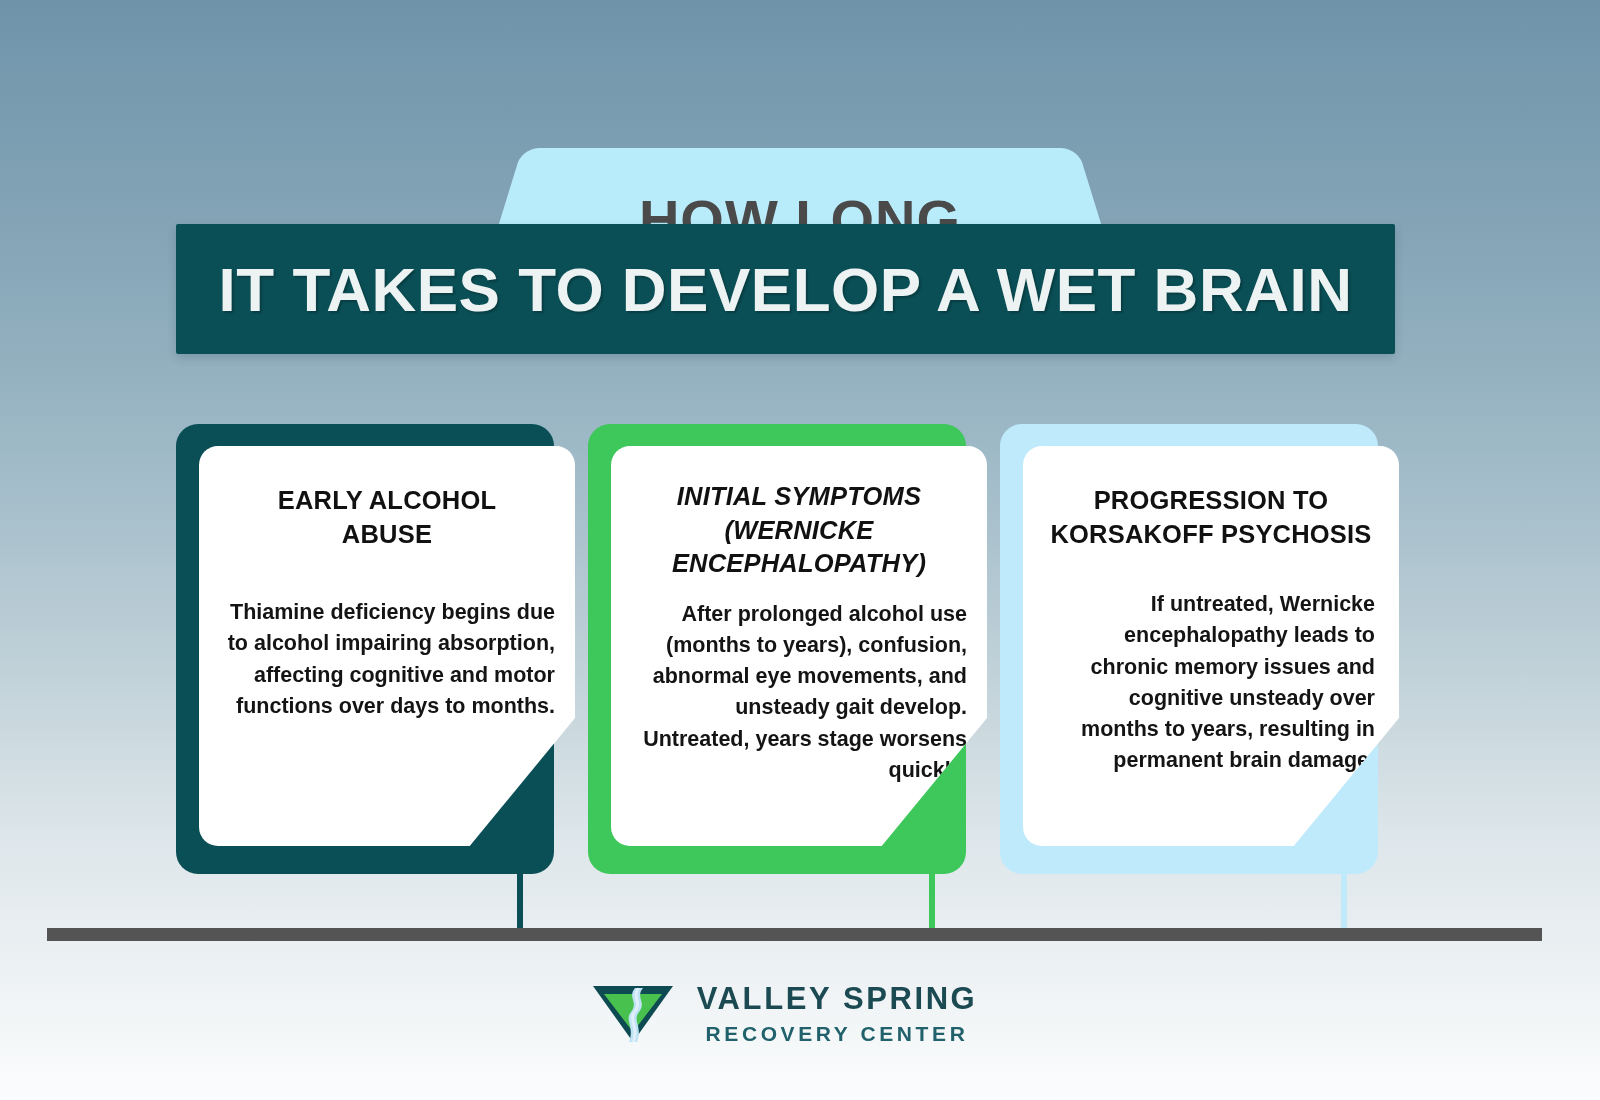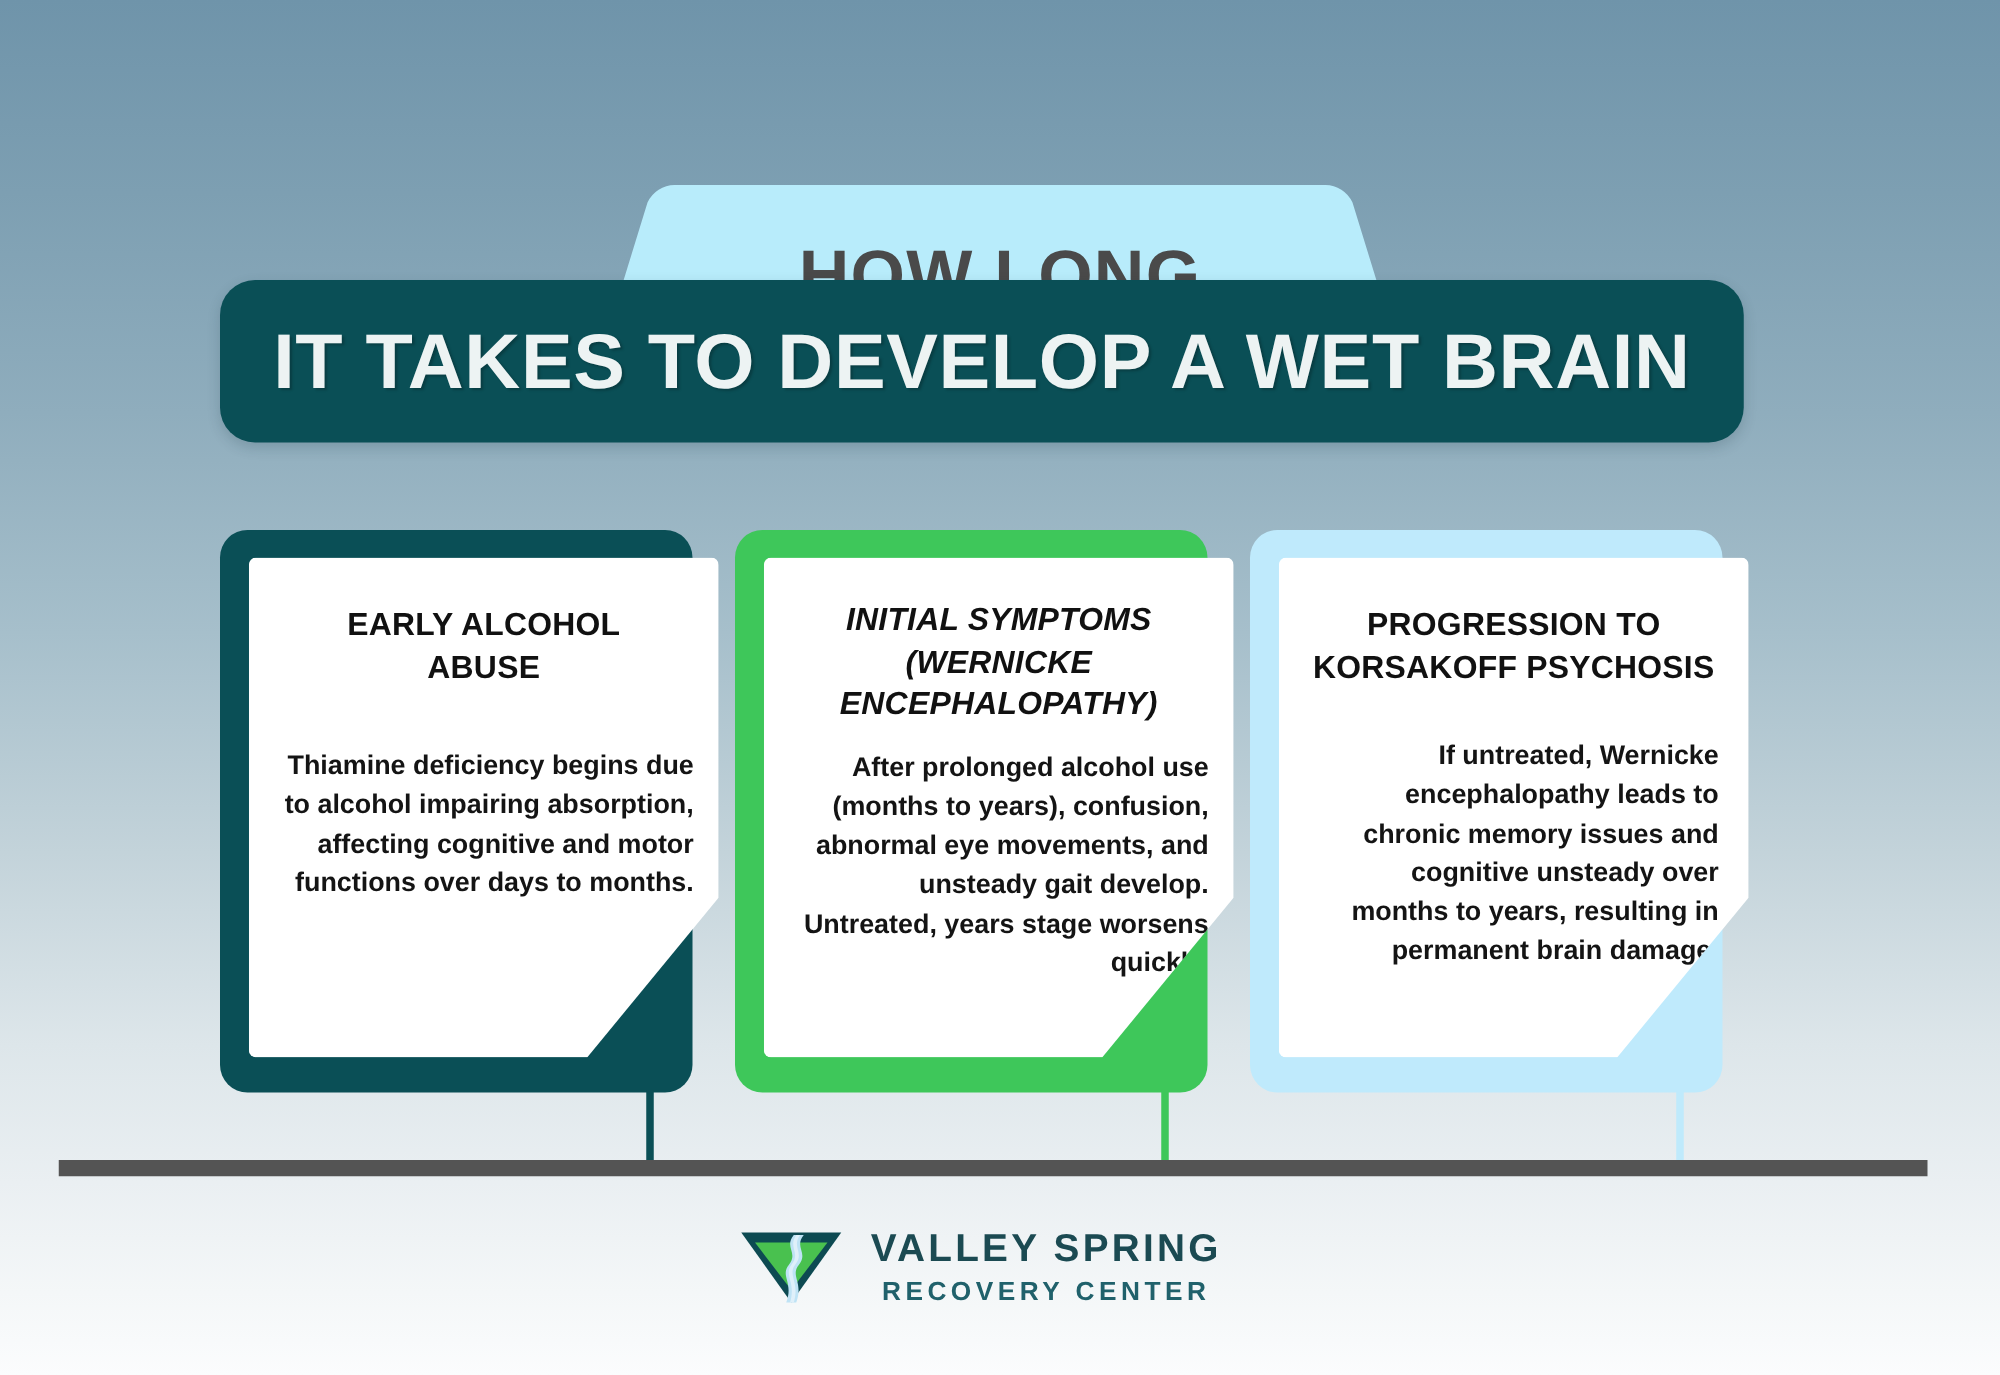--- a/index.html
+++ b/index.html
@@ -59,21 +59,21 @@
     font-family: "Liberation Sans", sans-serif;
   }
 
   .header-bar {
     position: absolute;
     left: 176px;
     top: 224px;
     width: 1219px;
     height: 130px;
     background: #0a4f56;
-    border-radius: 28px;
+    border-radius: 2px;
     display: flex;
     align-items: center;
     justify-content: center;
     box-shadow: 0 4px 10px rgba(20,50,60,0.18);
   }
   .header-bar-title {
     color: #edf3f3;
     font-size: 62px;
     font-weight: 700;
     letter-spacing: 0.5px;
@@ -113,21 +113,21 @@
   .card-2 .card-frame { background: #3ec75a; }
   .card-3 .card-frame { background: #bfeafc; }
 
   .card-inner {
     position: absolute;
     left: 23px;
     top: 22px;
     width: 376px;
     height: 400px;
     background: #ffffff;
-    border-radius: 6px;
+    border-radius: 19px;
     
     clip-path: polygon(
       0% 0%,
       100% 0%,
       100% 68%,
       72% 100%,
       0% 100%
     );
     box-sizing: border-box;
     padding: 26px 16px 10px 16px;

